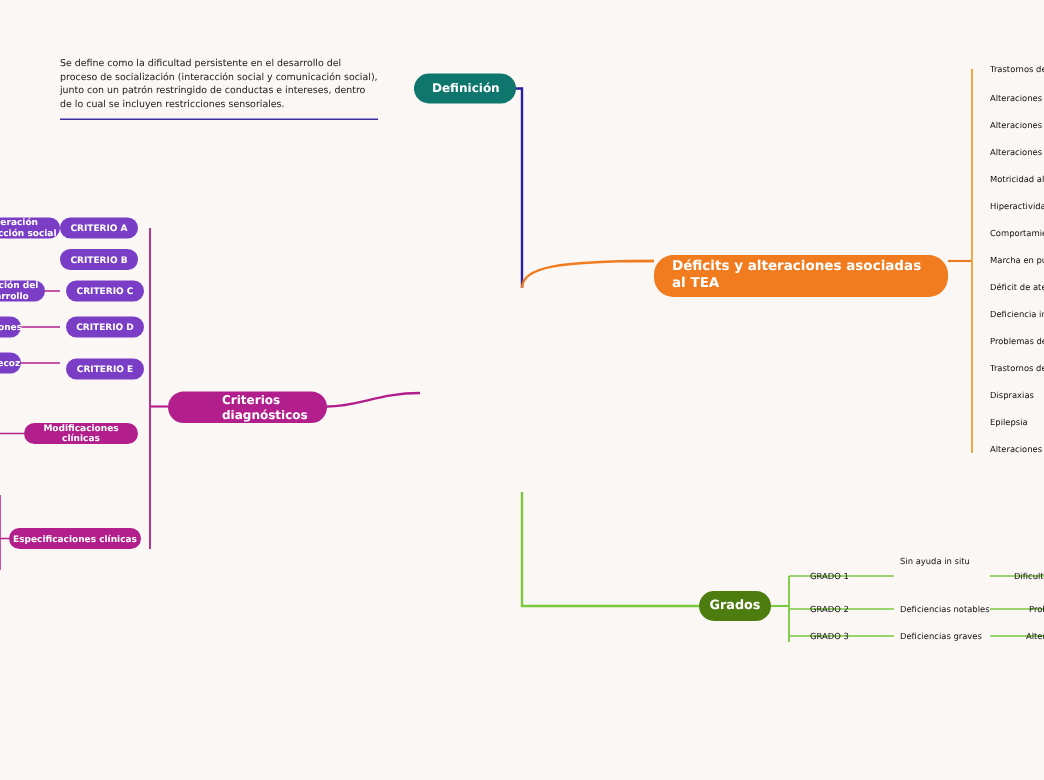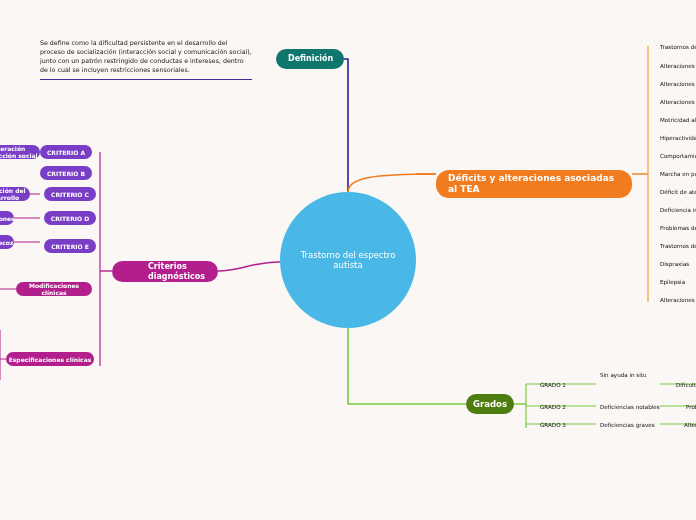--- a/index.html
+++ b/index.html
@@ -113,23 +113,20 @@
     <path d="M514,404 L526,404" stroke="#79c93f" stroke-width="1.4" fill="none"></path>
     <path d="M526,384 L526,428" stroke="#79c93f" stroke-width="1.2" fill="none"></path>
     <path d="M526,384 L596,384" stroke="#79c93f" stroke-width="1" fill="none"></path>
     <path d="M526,406 L596,406" stroke="#79c93f" stroke-width="1" fill="none"></path>
     <path d="M526,424 L596,424" stroke="#79c93f" stroke-width="1" fill="none"></path>
     <path d="M660,384 L696,384" stroke="#79c93f" stroke-width="1" fill="none"></path>
     <path d="M660,406 L696,406" stroke="#79c93f" stroke-width="1" fill="none"></path>
     <path d="M660,424 L696,424" stroke="#79c93f" stroke-width="1" fill="none"></path>
   </svg>
 
-  <div class="node central">
-    <span>Trastorno del espectro autista</span>
-  </div>
 
   <div class="node pill pill-def">
     <span>Definición</span>
   </div>
   <div class="node defbox">
     <div>Se define como la dificultad persistente en el desarrollo del proceso de socialización (interacción social y comunicación social), junto con un patrón restringido de conductas e intereses, dentro de lo cual se incluyen restricciones sensoriales.</div>
     <div class="rule"></div>
   </div>
 
   <div class="node pill pill-deficits">

